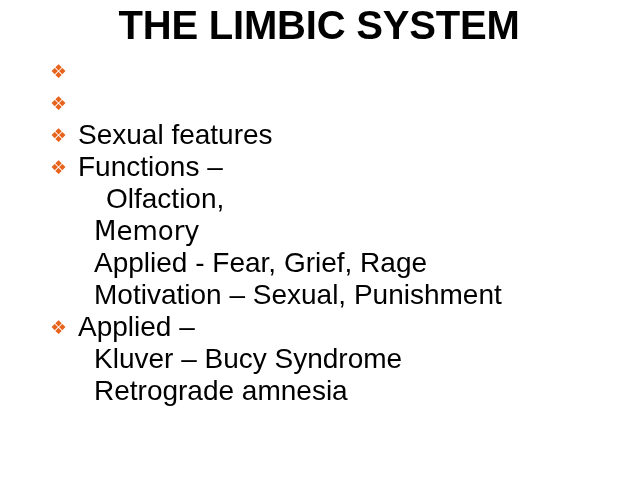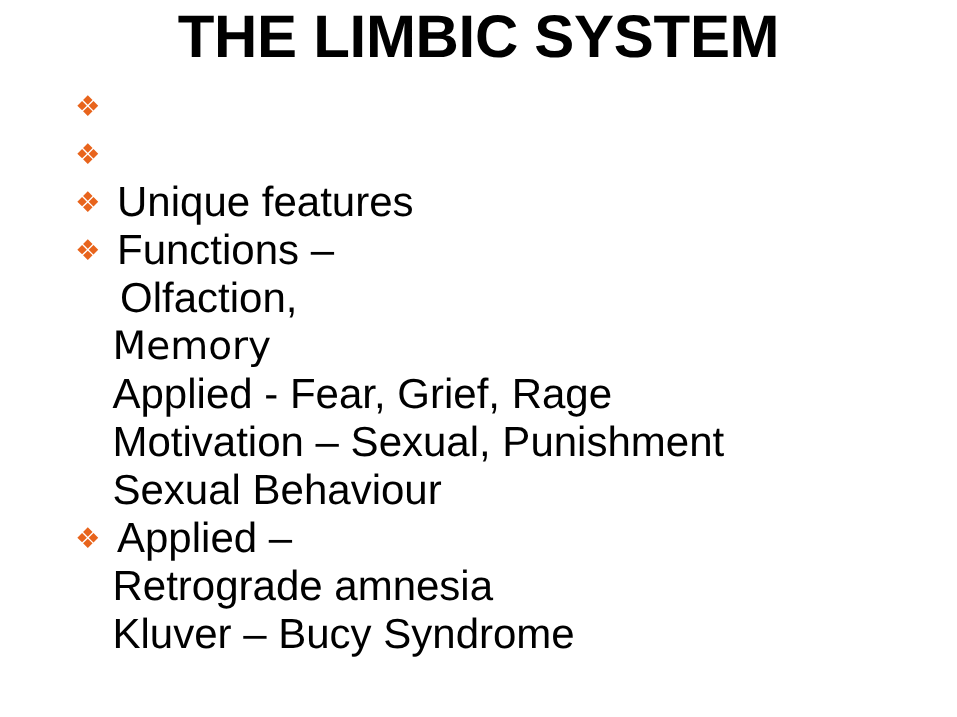--- a/index.html
+++ b/index.html
@@ -65,27 +65,27 @@
     height: 32px;
     line-height: 32px;
     font-family: "DejaVu Sans", sans-serif;
     font-size: 19px;
     color: #e8641c;
     text-align: left;
   }
 
   
   .line.level2 {
-    padding-left: 75px;
+    padding-left: 94px;
     font-family: "Liberation Sans", sans-serif;
     font-size: 28px;
   }
   
   .line.level2.indent-extra {
-    padding-left: 80px;
+    padding-left: 106px;
   }
   
   .line.level2.alt-face {
     font-family: "DejaVu Sans", sans-serif;
     font-size: 26px;
   }
 
   .txt { display: inline; }
 </style>
 </head>
@@ -100,21 +100,21 @@
     <div class="line level1">
       <span class="bullet">❖</span>
     </div>
 
     <div class="line level1">
       <span class="bullet">❖</span>
     </div>
 
     <div class="line level1">
       <span class="bullet">❖</span>
-      <span class="txt">Unique features</span>
+      <span class="txt">Sexual features</span>
     </div>
 
     <div class="line level1">
       <span class="bullet">❖</span>
       <span class="txt">Functions –</span>
     </div>
 
     <div class="line level2 indent-extra">
       <span class="txt">Olfaction,</span>
     </div>
@@ -124,31 +124,28 @@
     </div>
 
     <div class="line level2">
       <span class="txt">Applied - Fear, Grief, Rage</span>
     </div>
 
     <div class="line level2">
       <span class="txt">Motivation – Sexual, Punishment</span>
     </div>
 
-    <div class="line level2">
-      <span class="txt">Sexual Behaviour</span>
-    </div>
 
     <div class="line level1">
       <span class="bullet">❖</span>
       <span class="txt">Applied –</span>
     </div>
 
     <div class="line level2">
-      <span class="txt">Retrograde amnesia</span>
+      <span class="txt">Kluver – Bucy Syndrome</span>
     </div>
 
     <div class="line level2">
-      <span class="txt">Kluver – Bucy Syndrome</span>
+      <span class="txt">Retrograde amnesia</span>
     </div>
 
   </div>
 </div>
 
 </body></html>

